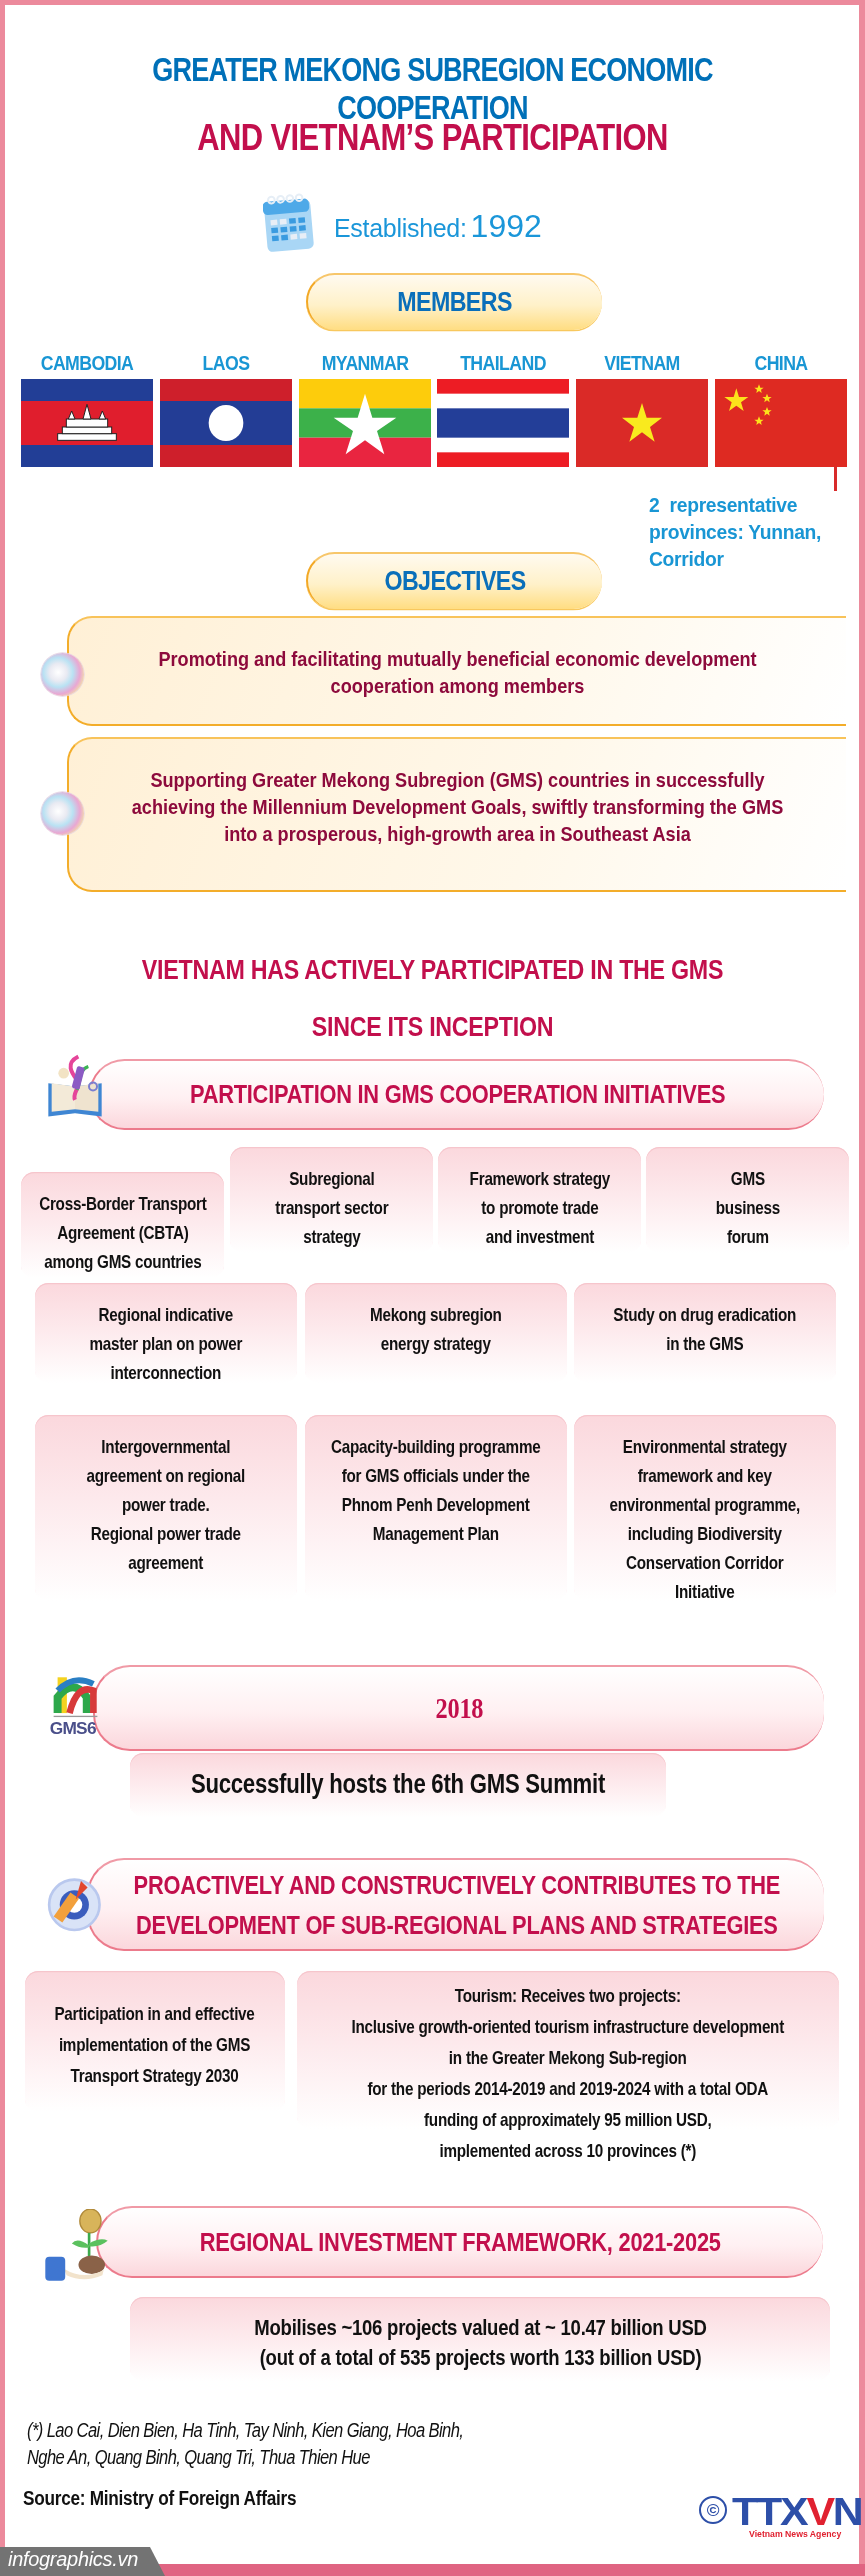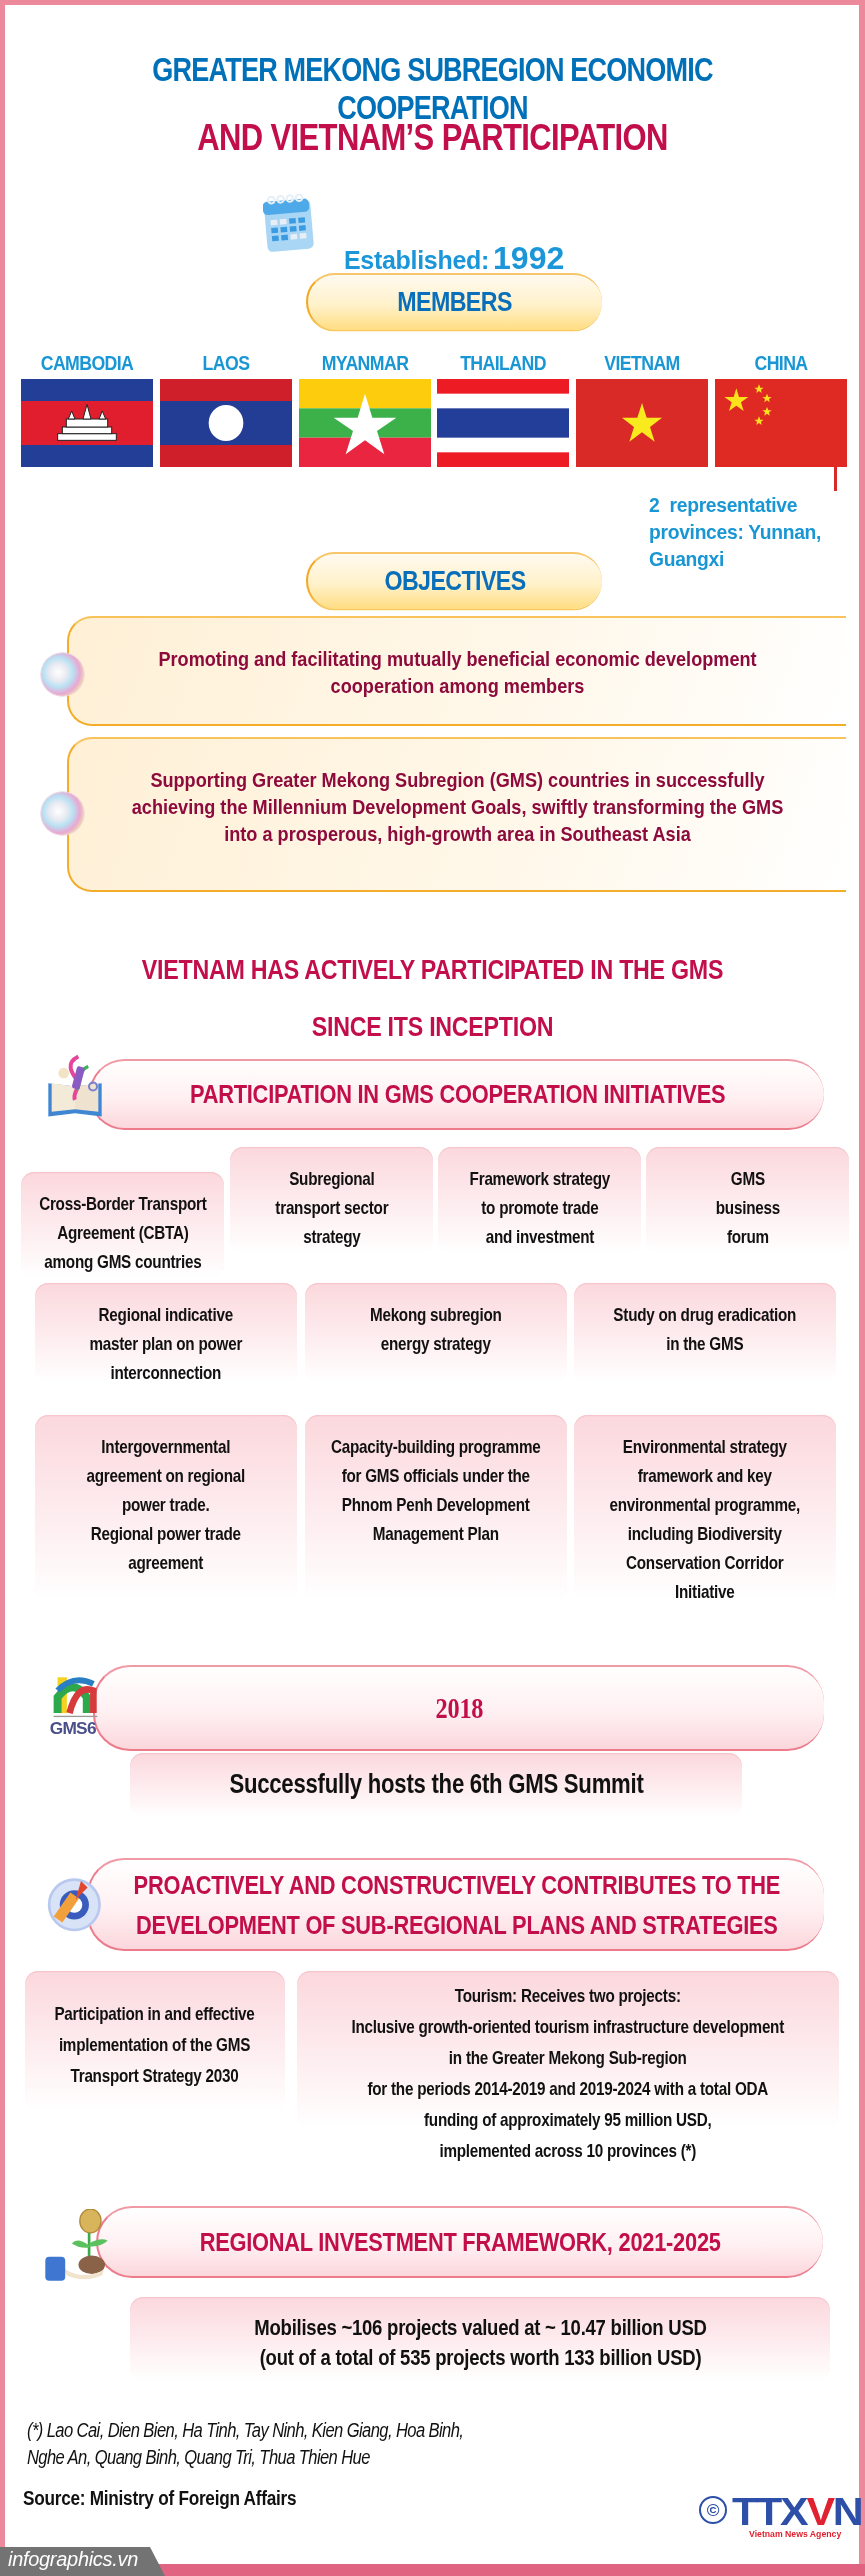--- a/index.html
+++ b/index.html
@@ -10,21 +10,21 @@
   .frame-left { left: 0; top: 0; width: 5.3px; height: 2576px; background: #ec8a9c; }
   .frame-right { right: 0; top: 0; width: 6px; height: 2576px; background: #ec8a9c; }
   .footer-bar { left: 0; top: 2564px; width: 865px; height: 12px; background: #e06482; }
   .footer-tab { left: 0; top: 2547px; width: 165px; height: 29px; background: #737373;
     clip-path: polygon(0 0, 150px 0, 165px 100%, 0 100%); }
   .footer-tab span { position: absolute; left: 8px; top: 1.3px; color: #fff; font-style: italic; font-size: 20px; letter-spacing: -0.3px; }
 
   .title1 { left: 0; width: 865px; top: 51px; text-align: center; color: #0070b8; font-weight: bold; font-size: 33px; letter-spacing: -1px; transform: scaleX(0.82); }
   .title2 { left: 0; width: 865px; top: 117px; text-align: center; color: #c20f4c; font-weight: bold; font-size: 36px; letter-spacing: -0.7px; transform: scaleX(0.86); }
 
-  .established { left: 344px; top: 208px; color: #1a96d9; font-weight: bold; white-space: nowrap; margin-top: 32px; }
+  .established { left: 334px; top: 208px; color: #1a96d9; font-weight: normal; white-space: nowrap; }
   .established .lbl { font-size: 25px; letter-spacing: -0.3px; }
   .established .yr { font-size: 32px; margin-left: 4px; }
 
   .gold-pill { height: 57px; border-radius: 29px; border-left: 2px solid #f3a825; border-top: 2px solid #f7c66a;
     background: linear-gradient(180deg, #fffaf0 0%, #fff1c9 55%, #ffdd82 100%);
     box-shadow: 0 1.3px 0 #f8c85e; display: flex; align-items: center; justify-content: center; }
   .gold-pill span { color: #0a6fba; font-weight: bold; font-size: 27px; letter-spacing: -0.7px; transform: scaleX(0.86); }
 
   .flag-label { top: 351px; width: 132px; text-align: center; color: #1996d4; font-weight: bold; font-size: 20.6px; letter-spacing: -0.7px; transform: scaleX(0.86); }
   .flag { top: 379px; width: 132px; height: 88px; overflow: hidden; }
@@ -161,21 +161,21 @@
     <polygon fill="#fce21b" points="66,8 68,13 73,13 69,16 70,21 66,18 62,21 63,16 59,13 64,13"></polygon>
     <polygon fill="#fce21b" points="78,22 80,27 85,27 81,30 82,35 78,32 74,35 75,30 71,27 76,27"></polygon>
     <polygon fill="#fce21b" points="78,42 80,47 85,47 81,50 82,55 78,52 74,55 75,50 71,47 76,47"></polygon>
     <polygon fill="#fce21b" points="66,56 68,61 73,61 69,64 70,69 66,66 62,69 63,64 59,61 64,61"></polygon>
   </svg>
 </div>
 <div class="abs china-line"></div>
 <div class="abs china-note">
   <div style="white-space:pre;">2  representative</div>
   <div>provinces: Yunnan,</div>
-  <div>Guangxi</div>
+  <div>Corridor</div>
 </div>
 
 <div class="abs gold-pill" style="left:306px;top:552px;width:296px;">
   <span>OBJECTIVES</span>
 </div>
 
 <div class="abs obj-box" style="top:616px;height:110px;padding-top:27px;">
   <div class="txt" style="padding:0 33px;">Promoting and facilitating mutually beneficial economic development cooperation among members</div>
 </div>
 <div class="abs bullet" style="left:41px;top:653px;"></div>
@@ -267,21 +267,21 @@
 <div class="abs" style="left:47px;top:1677px;width:57px;height:64px;">
   <svg width="57" height="47" viewBox="0 0 86 70">
     <rect x="16" y="0" width="14" height="54" fill="#f4d21f"></rect>
     <path d="M16 54 L16 30 Q40 0 60 30 L60 54" stroke="#2da84b" stroke-width="12" fill="none"></path>
     <path d="M34 54 Q45 10 70 20 L70 54" stroke="#d73a3a" stroke-width="10" fill="none"></path>
     <path d="M16 20 Q40 -5 70 10" stroke="#2a7fc4" stroke-width="9" fill="none"></path>
     <rect x="10" y="58" width="66" height="2" fill="#999"></rect>
   </svg>
   <div style="position:absolute;left:2.7px;top:41px;color:#4a4f8a;font-weight:bold;font-size:17.3px;letter-spacing:-0.7px;">GMS6</div>
 </div>
-<div class="abs pink-box" style="left:130px;top:1753px;width:612px;height:64px;padding-top:14.6px;font-size:27px;line-height:33px;">
+<div class="abs pink-box" style="left:130px;top:1753px;width:536px;height:64px;padding-top:14.6px;font-size:27px;line-height:33px;">
   <div class="t">Successfully hosts the 6th GMS Summit</div>
 </div>
 
 <div class="abs pink-pill" style="left:87px;top:1858px;width:737px;height:93px;flex-direction:column;">
   <span style="line-height:40px;">PROACTIVELY AND CONSTRUCTIVELY CONTRIBUTES TO THE</span>
   <span style="line-height:40px;">DEVELOPMENT OF SUB-REGIONAL PLANS AND STRATEGIES</span>
 </div>
 <div class="abs" style="left:41px;top:1873px;width:70px;height:63px;">
   <svg width="70" height="63" viewBox="0 0 105 95">
     <circle cx="50" cy="48" r="38" fill="#d9e3f7" stroke="#b9c8ee" stroke-width="4"></circle>

